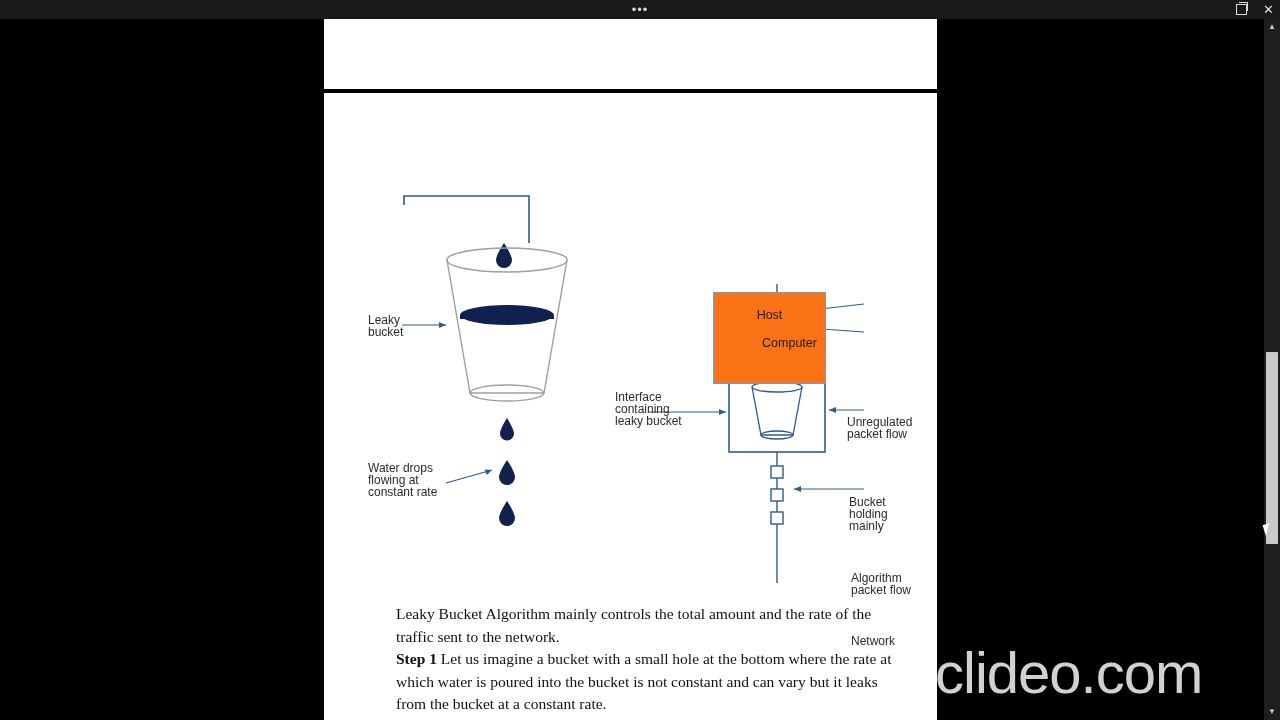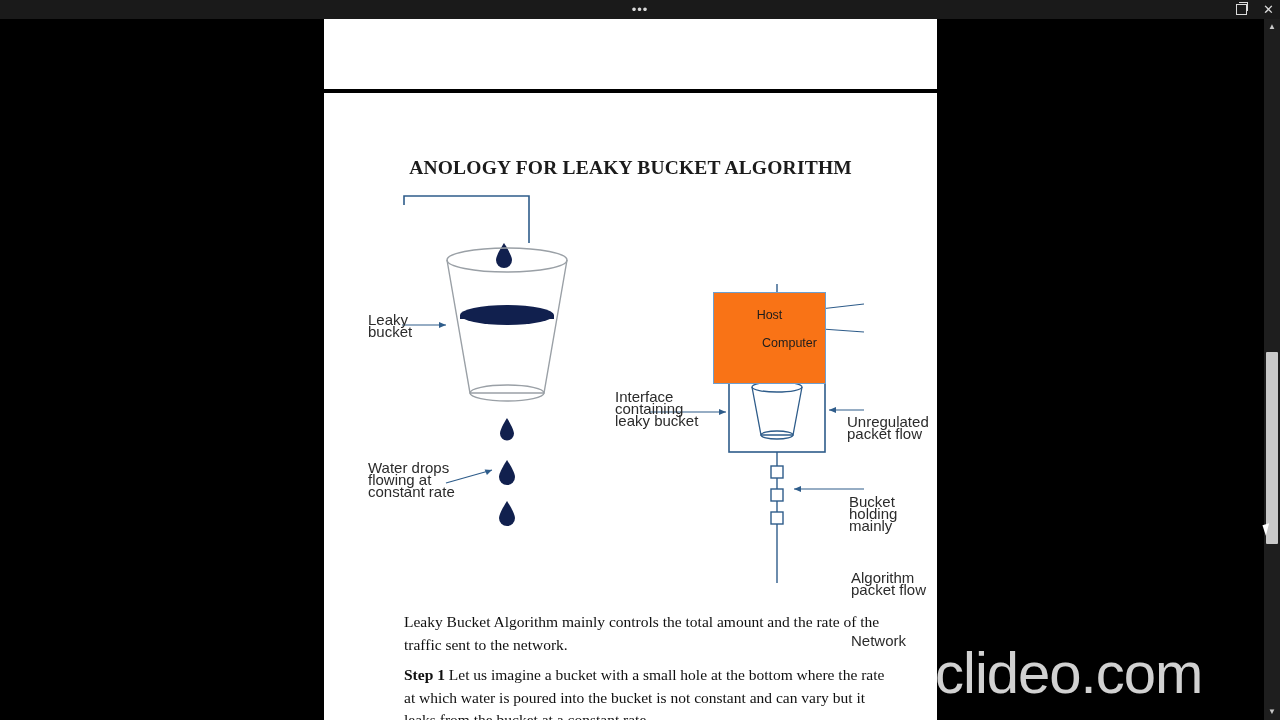--- a/index.html
+++ b/index.html
@@ -113,21 +113,21 @@
   .figure {
     position: absolute;
     left: 0;
     top: 95px;
     width: 613px;
     height: 395px;
   }
   .fig-label {
     position: absolute;
     font-family: "Liberation Sans", sans-serif;
-    font-size: 15px;
+    font-size: 12px;
     color: #2b2b2b;
     line-height: 12px;
   }
   .fig-svg {
     position: absolute;
     left: 0; top: 0;
   }
 
   
   .host-box {
@@ -150,21 +150,21 @@
   .body-text {
     position: absolute;
     left: 72px;
     top: 510px;
     width: 500px;
     font-family: "Liberation Serif", serif;
     font-size: 15.5px;
     line-height: 22.5px;
     color: #101010;
   }
-  .body-text p { margin: 8px; }
+  .body-text p { margin: 0; }
   .body-text b { font-weight: bold; }
 
   
   .watermark {
     position: absolute;
     left: 935px;
     top: 620px;
     font-size: 58px;
     color: rgba(255,255,255,0.82);
     font-family: "Liberation Sans", sans-serif;
@@ -224,21 +224,20 @@
       <span>✕</span>
     </div>
   </div>
 
   <div class="doc-area">
 
     <div class="page-top"></div>
 
     <div class="page-main">
 
-      <div class="slide-title">ANOLOGY FOR LEAKY BUCKET ALGORITHM</div>
 
       <div class="figure">
 
         <svg class="fig-svg" width="613" height="395" viewBox="0 0 613 395">
 
           <path d="M80 17 L80 8 L205 8 L205 55" fill="none" stroke="#2e5c8a" stroke-width="1.6"></path>
 
           <path d="M180 55 c0 0 -8 12 -8 17 a8 8 0 0 0 16 0 c0 -5 -8 -17 -8 -17 z" fill="#11204e"></path>
 
           <ellipse cx="183" cy="72" rx="60" ry="12" fill="none" stroke="#9aa0a6" stroke-width="1.4"></ellipse>

